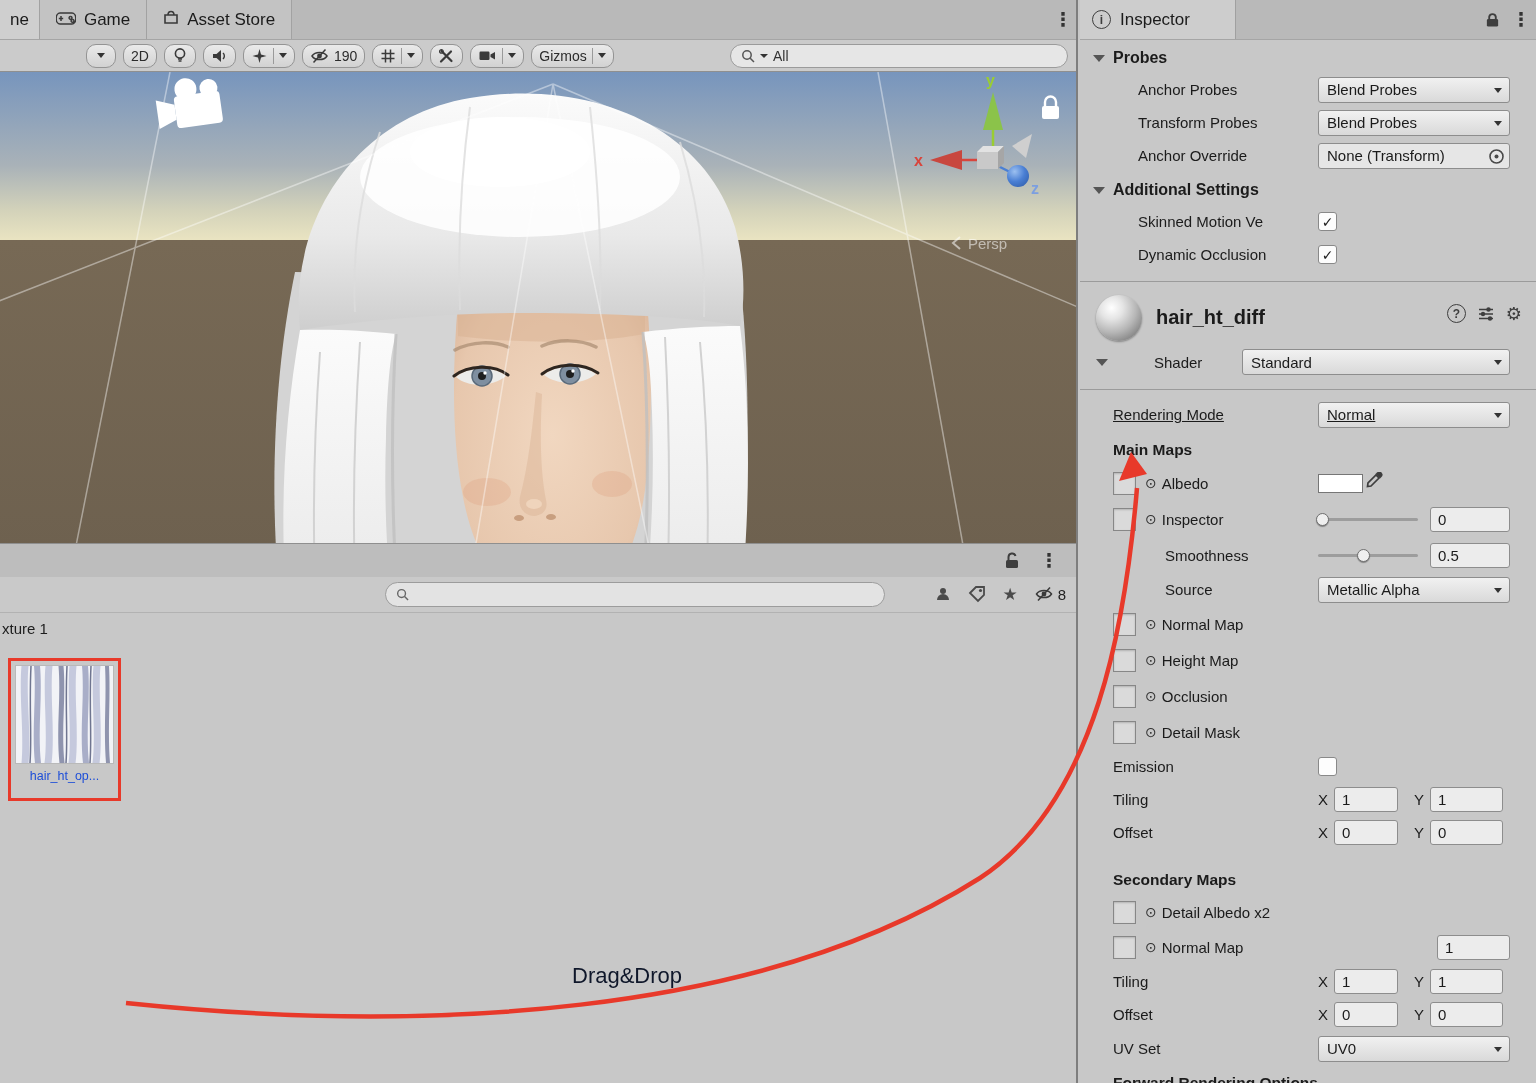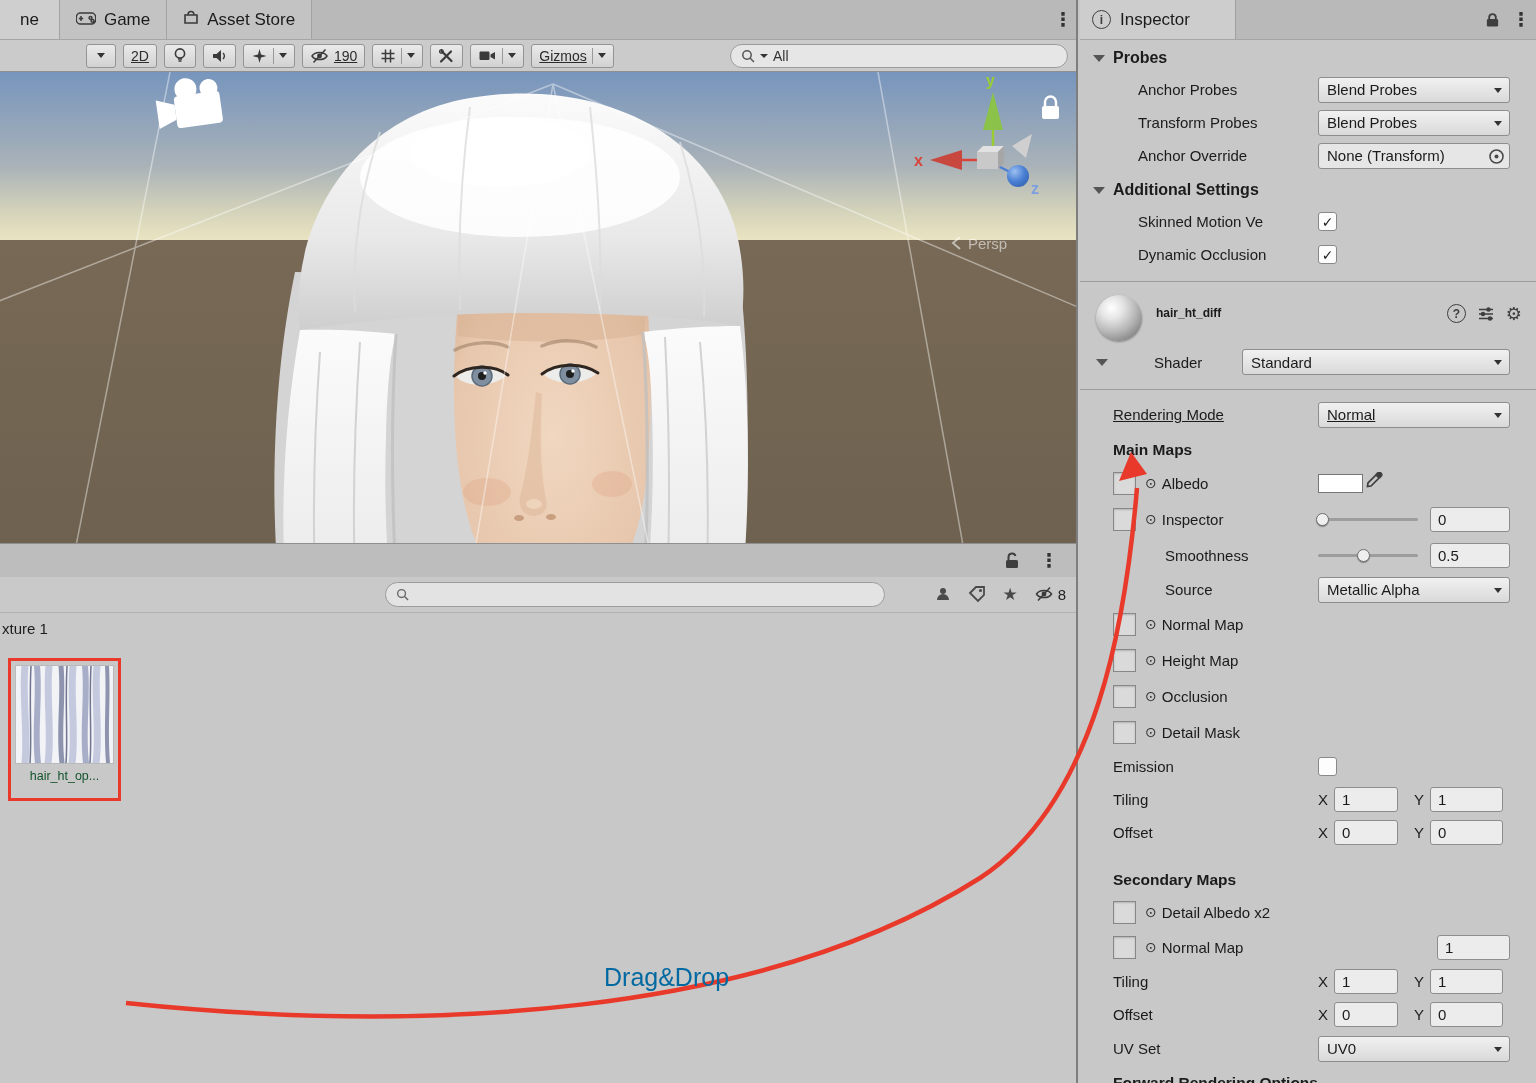--- a/index.html
+++ b/index.html
@@ -10,40 +10,40 @@
   
   #left { position:absolute; left:0; top:0; width:1078px; height:1083px; display:flex; flex-direction:column; border-right:2px solid #7e7e7e; background:#c8c8c8; }
 
   .tabbar { height:40px; background:#b9b9b9; display:flex; align-items:stretch; flex-shrink:0; border-bottom:1px solid #a5a5a5; }
   .tab { display:flex; align-items:center; gap:8px; padding:0 16px; background:#c3c3c3; border-right:1px solid #a2a2a2; font-size:17px; white-space:nowrap; }
   .tab.active { background:#cfcfcf; }
   .flexspacer { flex:1; }
   .dots { width:26px; display:flex; align-items:center; justify-content:center; color:#333; font-size:19px; font-weight:bold; }
 
   .sc-toolbar { height:32px; background:#cbcbcb; border-bottom:1px solid #8f8f8f; display:flex; align-items:center; padding:0 8px; gap:7px; flex-shrink:0; }
-  .tbtn { height:24px; min-width:30px; background:linear-gradient(#eaeaea,#d2d2d2); border:1px solid #949494; border-radius:3px; display:flex; align-items:center; justify-content:center; padding:0 7px; font-size:14px; gap:5px; color:#2c2c2c;text-decoration:underline; }
+  .tbtn { height:24px; min-width:30px; background:linear-gradient(#eaeaea,#d2d2d2); border:1px solid #949494; border-radius:10px; display:flex; align-items:center; justify-content:center; padding:0 7px; font-size:14px; gap:5px; color:#2c2c2c; }
   .caret { width:0; height:0; border-left:4px solid transparent; border-right:4px solid transparent; border-top:5px solid #333; }
   .vsep { width:1px; height:16px; background:#9a9a9a; }
   .tsearch { margin-left:auto; width:338px; height:24px; background:#e6e6e6; border:1px solid #9b9b9b; border-radius:12px; display:flex; align-items:center; padding:0 10px; gap:5px; font-size:14px; color:#333; }
 
   .scene { position:relative; flex:1; overflow:hidden; background:#6d6150; }
   .scene svg { display:block; }
 
   .proj-head { height:34px; background:#bdbdbd; border-top:1px solid #8f8f8f; display:flex; align-items:center; justify-content:flex-end; gap:16px; padding:0 14px; flex-shrink:0; }
   .proj-tools { height:36px; background:#c9c9c9; display:flex; align-items:center; flex-shrink:0; padding-right:10px; border-bottom:1px solid #b2b2b2; }
   .psearch { margin-left:385px; width:500px; height:25px; background:#e3e3e3; border:1px solid #9c9c9c; border-radius:13px; display:flex; align-items:center; padding:0 10px; gap:6px; }
   .psearch input { flex:1; border:none; background:transparent; outline:none; font:inherit; font-size:14px; height:100%; }
   .ptool-icons { margin-left:auto; display:flex; align-items:center; gap:16px; }
   .eyecount { display:flex; align-items:center; gap:4px; font-size:15px; color:#222; }
 
   .proj-body { flex:1; position:relative; background:#c8c8c8; }
   .breadcrumb { position:absolute; left:2px; top:7px; font-size:15px; color:#1d1d1d; white-space:nowrap; }
   .thumb { position:absolute; left:8px; top:45px; width:113px; height:143px; border:3px solid #e8392a; display:flex; flex-direction:column; align-items:center; padding-top:4px; }
   .thumb .img { width:99px; height:99px; background:#f2f3f7; border:1px solid #b9b9b9; }
-  .thumb .name { font-size:12.5px; margin-top:5px; color:#14532d; white-space:nowrap; }
+  .thumb .name { font-size:12.5px; margin-top:5px; color:#1d4ed8; white-space:nowrap; }
 
   
   #inspector { position:absolute; left:1080px; top:0; width:456px; height:1083px; background:#c8c8c8; font-size:15px; overflow:hidden; }
   .insp-tabbar { height:40px; background:#b9b9b9; display:flex; align-items:stretch; border-bottom:1px solid #a5a5a5; }
   .insp-tab { width:156px; background:#cdcdcd; border-right:1px solid #a0a0a0; display:flex; align-items:center; gap:9px; padding:0 12px; font-size:17px; }
   .insp-right { margin-left:auto; display:flex; align-items:center; gap:8px; padding-right:2px; }
 
   .foldout { display:flex; align-items:center; height:30px; padding-left:13px; font-weight:bold; font-size:16px; gap:8px; margin-top:3px; }
   .tri { width:0; height:0; border-left:6px solid transparent; border-right:6px solid transparent; border-top:7px solid #555; flex-shrink:0; }
 
@@ -59,21 +59,21 @@
   .objpick { position:absolute; right:3px; top:3px; }
 
   .checkbox { width:19px; height:19px; background:#fdfdfd; border:1px solid #898989; border-radius:3px; display:flex; align-items:center; justify-content:center; font-size:14px; font-weight:bold; color:#222; flex-shrink:0; }
 
   .sep { height:1px; background:#9b9b9b; margin-top:10px; }
 
   .mat-head { display:flex; align-items:flex-start; padding:13px 14px 0 16px; }
   .sphere { width:46px; height:46px; border-radius:50%; flex-shrink:0;
             background:radial-gradient(circle at 34% 28%, #ffffff 0%, #e5e5e5 25%, #b6b6b6 55%, #828282 82%, #6c6c6c 100%);
             box-shadow:0 1px 2px rgba(0,0,0,.35); }
-  .mat-name { margin:11px 0 0 14px; font-size:12px; font-weight:bold; }
+  .mat-name { margin:11px 0 0 14px; font-size:20px; font-weight:bold; }
   .mat-icons { margin-left:auto; margin-top:9px; display:flex; gap:11px; align-items:center; }
   .circle-ic { width:19px; height:19px; border:1.6px solid #3e3e3e; border-radius:50%; display:flex; align-items:center; justify-content:center; font-size:12px; font-weight:bold; color:#3e3e3e; }
   .gear { font-family:"DejaVu Sans",sans-serif; font-size:18px; color:#3e3e3e; line-height:1; }
 
   .shader-row { display:flex; align-items:center; padding:8px 26px 12px 16px; }
   .shader-label { margin-left:46px; width:88px; flex-shrink:0; }
 
   .bold-row { font-weight:bold; padding-left:33px; height:30px; display:flex; align-items:center; font-size:15.5px; margin-top:4px; }
 
   .prow { display:flex; align-items:center; height:36px; padding:0 26px 0 33px; }
@@ -89,33 +89,33 @@
 
   input.fld { font:inherit; font-size:15px; color:#1b1b1b; background:#ececec; border:1px solid #8d8d8d; border-radius:3px; height:25px; padding:0 7px; }
   .num80 { width:80px; }
   .num64 { width:64px; }
   .num73 { width:73px; }
   .axis { margin-right:6px; }
   .ygap { margin-left:16px; }
 
   
   #overlay { position:absolute; left:0; top:0; width:1536px; height:1083px; pointer-events:none; z-index:40; }
-  #dragdrop { position:absolute; left:604px; top:963px; color:#0369a1; font-size:25px; z-index:41; pointer-events:none; }
+  #dragdrop { position:absolute; left:572px; top:963px; color:#0f172a; font-size:22px; z-index:41; pointer-events:none; }
 
   svg text { font-family:"Liberation Sans","DejaVu Sans",sans-serif; }
 </style>
 </head>
 <body>
 
 <div id="root">
 
   <div id="left">
 
     <div class="tabbar">
-      <div class="tab active" style="padding:0 20px;">
+      <div class="tab active" style="padding:0 10px;">
         <span>ne</span>
       </div>
       <div class="tab">
         <span>
           <svg width="20" height="13" viewBox="0 0 20 13">
               <path d="M4 1 h12 a3.5 5 0 0 1 0 11 h-12 a3.5 5 0 0 1 0 -11 z M5 4 v5 M2.8 6.5 h4.4 M14.5 4.5 a1.4 1.4 0 1 0 .1 0 M16.5 7.5 a1.4 1.4 0 1 0 .1 0" fill="none" stroke="#3a3a3a" stroke-width="1.5"></path>
             </svg>
         </span>
         <span>Game</span>
       </div>

